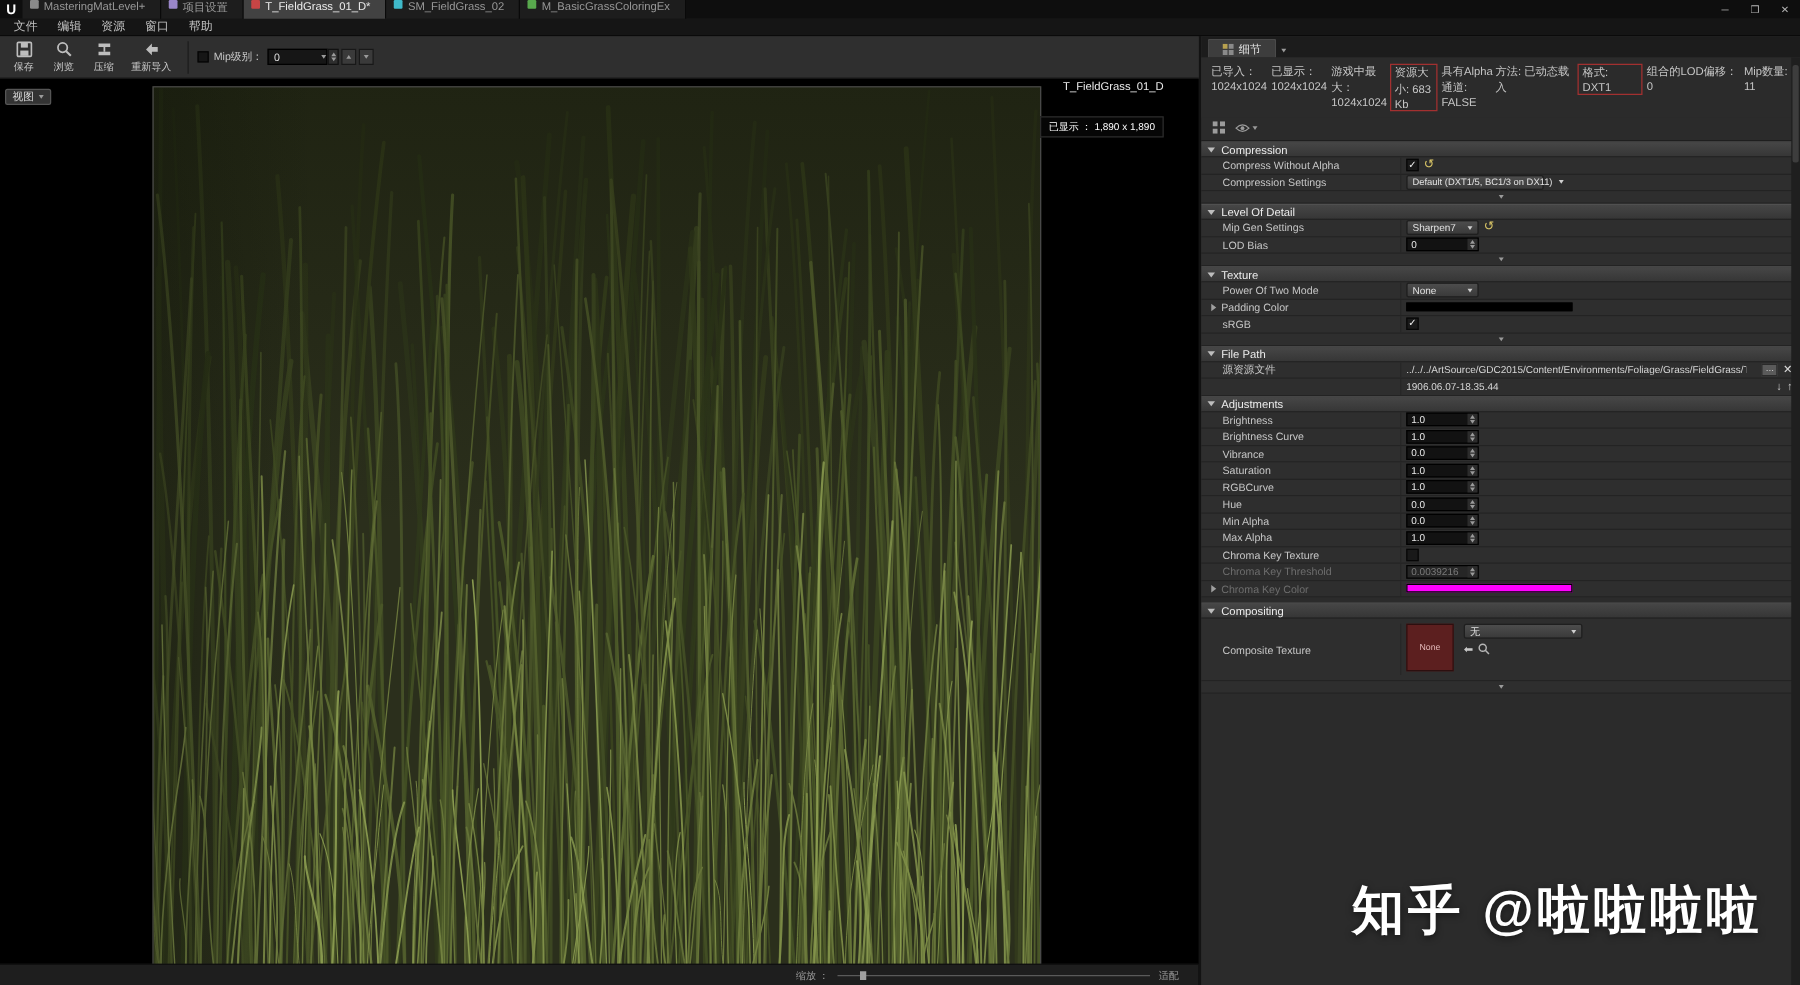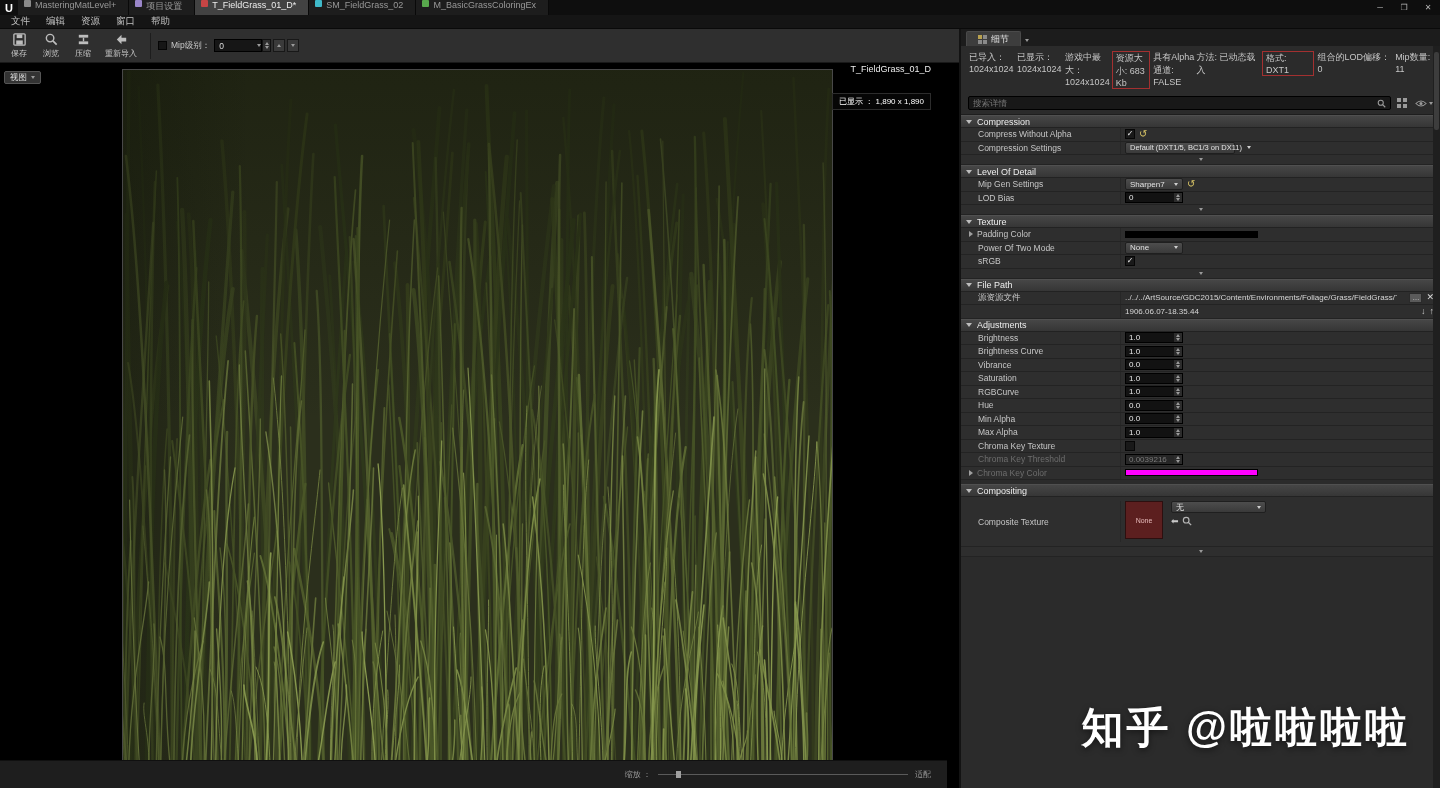--- a/index.html
+++ b/index.html
@@ -39,21 +39,21 @@
   .sq-btn{width:12px;height:13px;background:#3a3a3a;border:1px solid #181818;display:flex;align-items:center;justify-content:center;margin-left:2px}
 
   
   .viewport{flex:1;position:relative;background:#000000;overflow:hidden}
   .view-btn{position:absolute;left:4px;top:8px;height:13px;background:#333;border:1px solid #555;border-radius:2px;
             display:flex;align-items:center;gap:4px;padding:0 5px;font-size:8.5px;color:#ddd;z-index:3}
   .texture-frame{position:absolute;left:122px;top:6px;width:711px;height:707px;border:1px solid #484848;background:#2b2f1c}
   .tex-name{position:absolute;top:1px;right:28px;font-size:9px;color:#ececec;z-index:3}
   .disp-badge{position:absolute;top:30px;right:28px;background:#060606;border:1px solid #2c2c2c;padding:2px 6px;
               font-size:8px;color:#fff;z-index:3}
-  .zoombar{position:absolute;left:0;right:12px;bottom:0;height:28px;background:#1e1e1e;border-top:1px solid #101010;
+  .zoombar{position:absolute;left:0;right:0;bottom:0;height:17px;background:#1e1e1e;border-top:1px solid #101010;
            display:flex;align-items:center;justify-content:flex-end;padding-right:16px;gap:7px;z-index:3}
   .zoombar .zlbl{font-size:8px;color:#9b9b9b}
   .ztrack{width:250px;height:1px;background:#5a5a5a;position:relative}
   .zhandle{position:absolute;left:7%;top:-3px;width:5px;height:7px;background:#a0a0a0}
 
   
   .details{flex:1;background:#2b2b2b;display:flex;flex-direction:column;position:relative}
   .d-tabrow{height:17px;background:#1c1c1c;display:flex;align-items:flex-end;padding:2px 5px 0;gap:4px}
   .d-tab{background:#3d3d3d;height:15px;display:flex;align-items:center;gap:4px;padding:0 11px;font-size:9px;
          color:#e4e4e4;border-radius:2px 2px 0 0;border:1px solid #4a4a4a;border-bottom:none}
@@ -734,27 +734,20 @@
         </div>
         <div class="col">
           <span>方法: 已动态载入</span>
           <span><span class="redbox">格式: DXT1</span></span>
           <span>组合的LOD偏移：0</span>
           <span>Mip数量: 11</span>
         </div>
       </div>
 
       <div class="searchrow">
-        <div class="searchbox">
-          <input type="text" placeholder="搜索详情" style="">
-          <svg width="9" height="9" viewBox="0 0 12 12">
-            <circle cx="5" cy="5" r="3.4" fill="none" stroke="#9b9b9b" stroke-width="1.4"></circle>
-            <line x1="7.5" y1="7.5" x2="11" y2="11" stroke="#9b9b9b" stroke-width="1.5"></line>
-          </svg>
-        </div>
         <div class="icon-btn">
           <svg width="10" height="10" viewBox="0 0 10 10">
             <rect x="0" y="0" width="4" height="4" fill="#9b9b9b"></rect>
               <rect x="6" y="0" width="4" height="4" fill="#9b9b9b"></rect>
             <rect x="0" y="6" width="4" height="4" fill="#9b9b9b"></rect>
               <rect x="6" y="6" width="4" height="4" fill="#9b9b9b"></rect>
           </svg>
         </div>
         <div class="icon-btn">
           <svg width="12" height="9" viewBox="0 0 14 10">
@@ -819,35 +812,35 @@
         </div>
         <div class="chevrow">
             <span class="tri-dn"></span>
           </div>
 
         <div class="sec-header">
           <span class="tri-d"></span>
           <span class="sec-title">Texture</span>
         </div>
         <div class="prow">
+          <div class="plabel">Power Of Two Mode</div>
+          <div class="pctrl">
+            <div class="dd" style="width:58px">
+              <span class="v">None</span>
+              <span class="tri-dn"></span>
+            </div>
+          </div>
+        </div>
+        <div class="prow">
           <div class="plabel" style="padding-left:8px">
             <span class="tri-r"></span>
             <span>Padding Color</span>
           </div>
           <div class="pctrl">
             <div class="colorbar" style="background: rgb(0, 0, 0);"></div>
-          </div>
-        </div>
-        <div class="prow">
-          <div class="plabel">Power Of Two Mode</div>
-          <div class="pctrl">
-            <div class="dd" style="width:58px">
-              <span class="v">None</span>
-              <span class="tri-dn"></span>
-            </div>
           </div>
         </div>
         <div class="prow">
           <div class="plabel">sRGB</div>
           <div class="pctrl">
               <div class="cb">✓</div>
             </div>
         </div>
         <div class="chevrow">
             <span class="tri-dn"></span>

